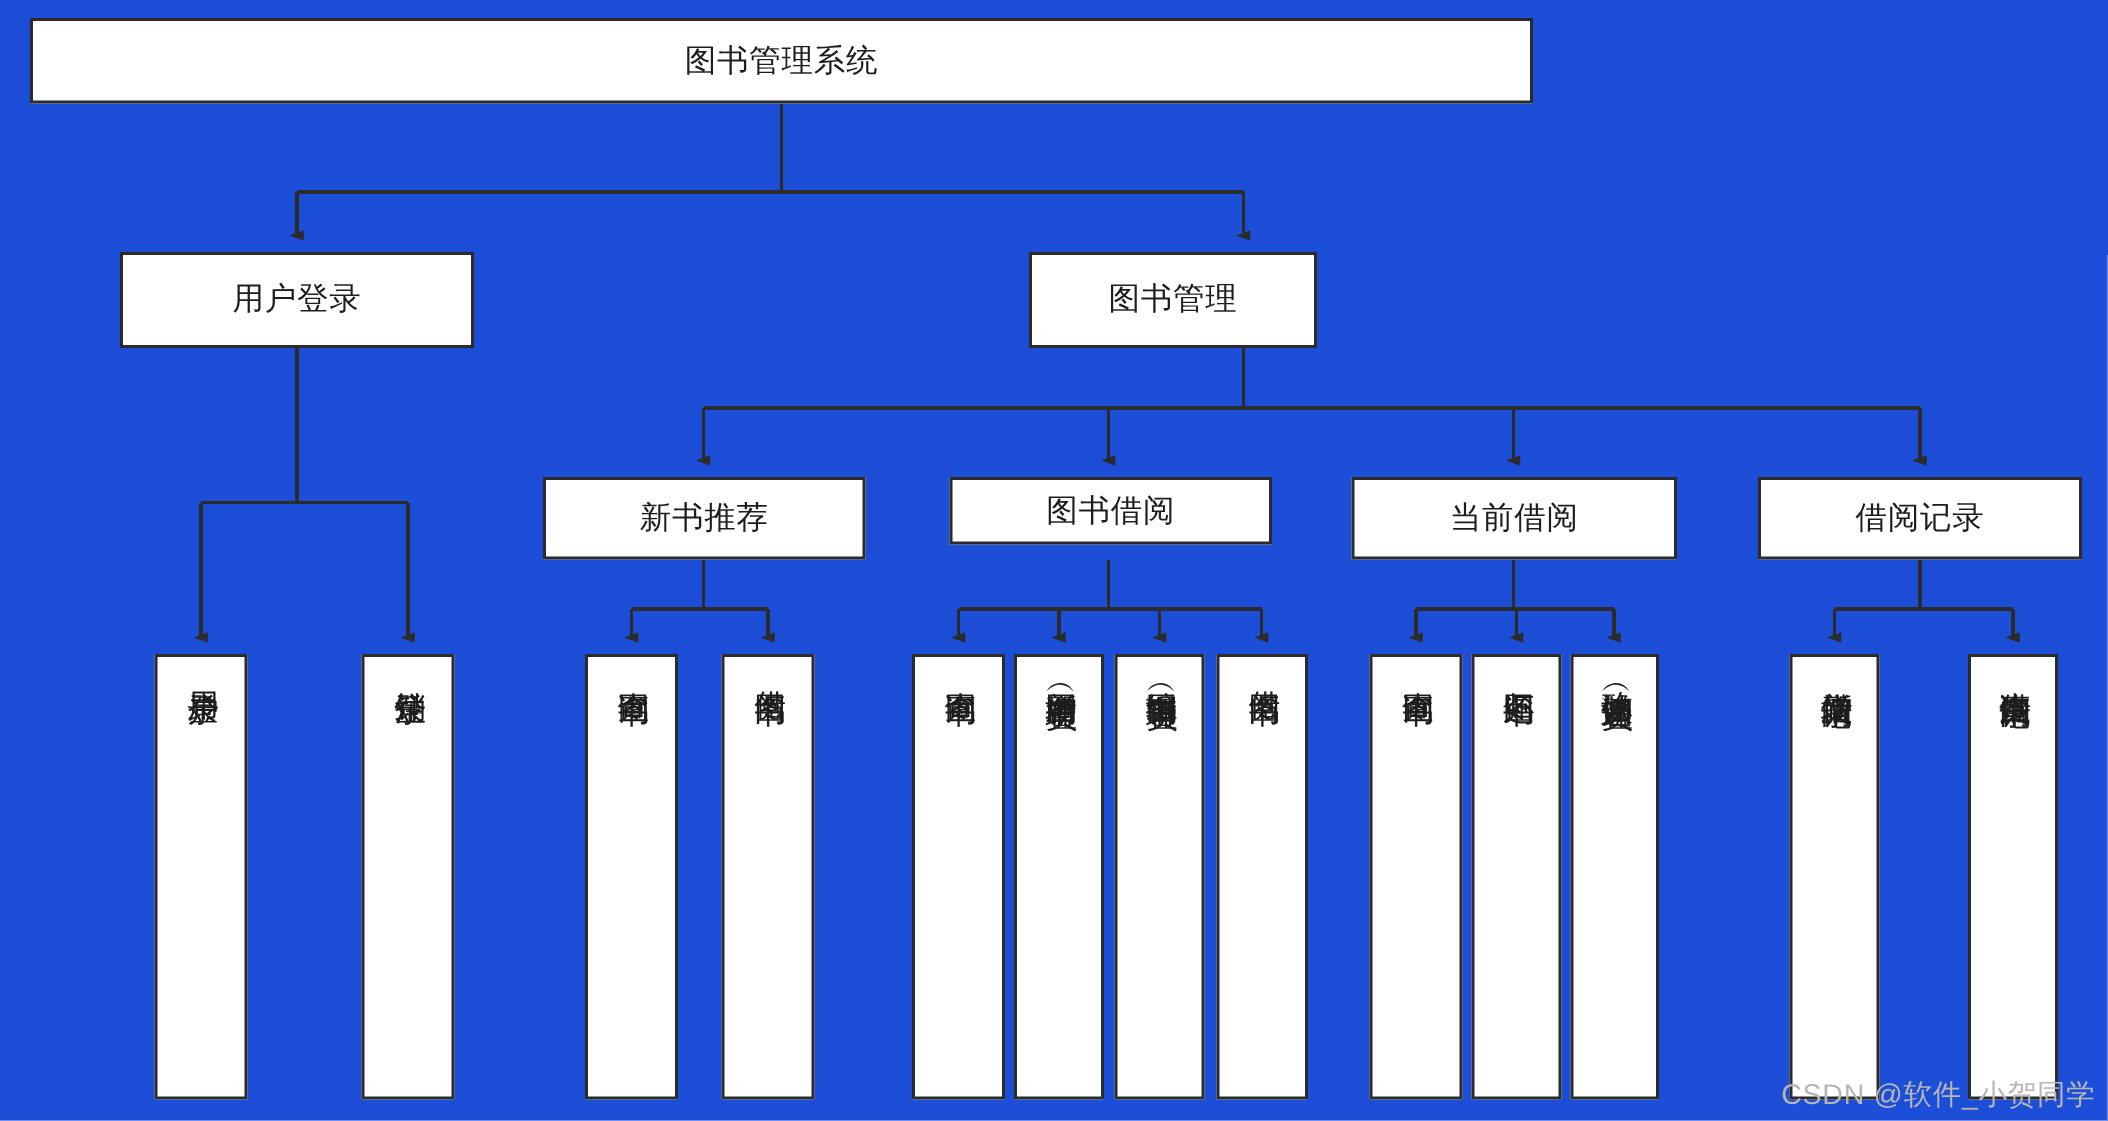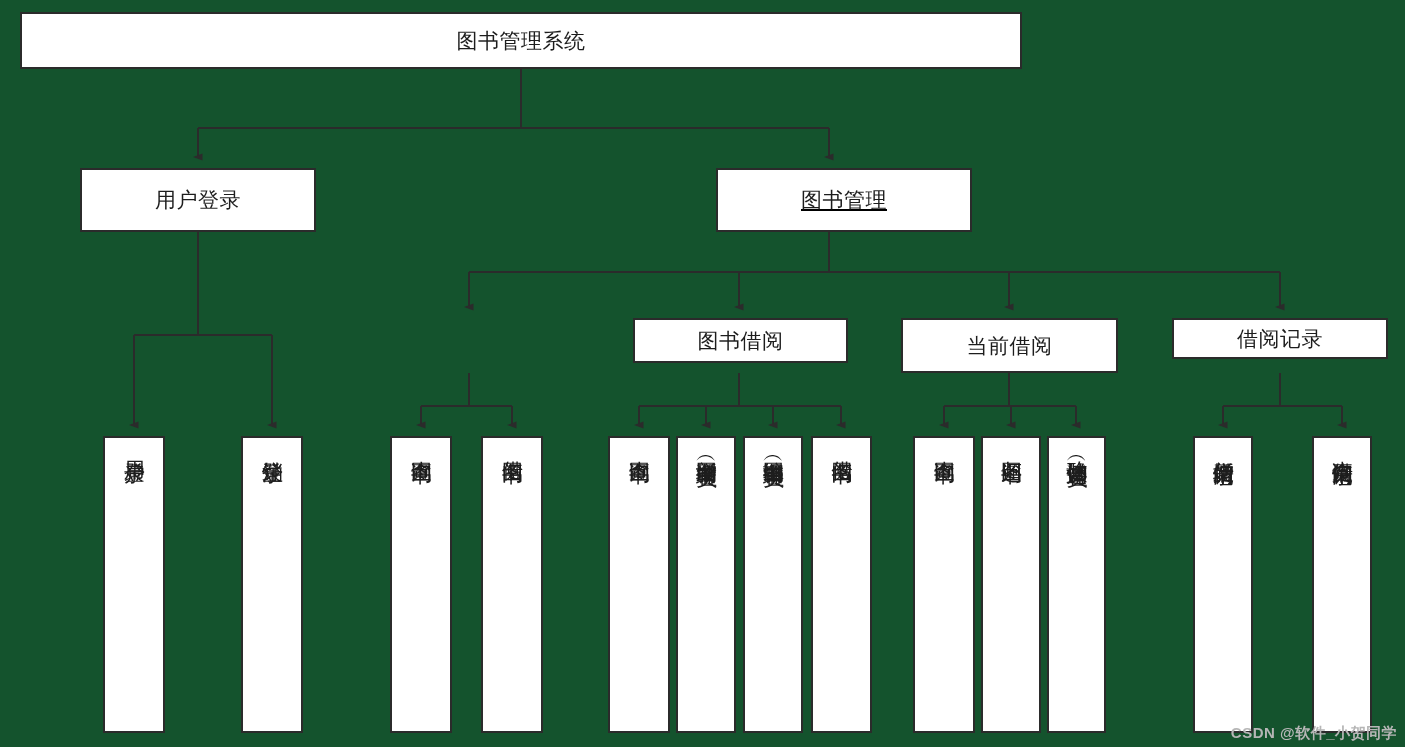--- a/index.html
+++ b/index.html
@@ -10,21 +10,21 @@
   body {
     width: 1405px;
     height: 747px;
     overflow: hidden;
     font-family: "Liberation Sans", "DejaVu Sans", sans-serif;
   }
   #diagram-root {
     position: relative;
     width: 1405px;
     height: 747px;
-    background: #14532d;
+    background: #1d4ed8;
   }
   svg#tree-svg {
     position: absolute;
     left: 0;
     top: 0;
     width: 1405px;
     height: 747px;
   }
   .node-box {
     position: absolute;
@@ -58,25 +58,24 @@
     text-orientation: upright;
     font-size: 21px;
     line-height: 1.28;
     letter-spacing: 1px;
     text-align: start;
   }
   .watermark {
     position: absolute;
     right: 8px;
     bottom: 4px;
-    font-size: 15px;
+    font-size: 19px;
     color: #b6b6b6;
     letter-spacing: 0.5px;
     white-space: pre;
-    font-weight: bold;
   }
 </style>
 </head>
 <body>
 
 <div id="diagram-root">
 
   <svg id="tree-svg" viewBox="0 0 1405 747">
     <defs>
       <marker id="arrow" markerWidth="10" markerHeight="10" refX="4" refY="5" orient="auto" markerUnits="userSpaceOnUse">
@@ -127,31 +126,34 @@
     </g>
   </svg>
 
   <div class="node-box node-h node-root" style="left:20px; top:12px; width:1002px; height:57px;">
     <span class="node-label">图书管理系统</span>
   </div>
 
   <div class="node-box node-h" style="left:80px; top:168px; width:236px; height:64px;">
     <span class="node-label">用户登录</span>
   </div>
-  <div class="node-box node-h" style="left:716px; top:168px; width:256px; height:64px;text-decoration:underline;">
+  <div class="node-box node-h" style="left:686px; top:168px; width:192px; height:64px;">
     <span class="node-label">图书管理</span>
   </div>
 
+  <div class="node-box node-h" style="left:362px; top:318px; width:215px; height:55px;">
+    <span class="node-label">新书推荐</span>
+  </div>
   <div class="node-box node-h" style="left:633px; top:318px; width:215px; height:45px;">
     <span class="node-label">图书借阅</span>
   </div>
   <div class="node-box node-h" style="left:901px; top:318px; width:217px; height:55px;text-align:right;">
     <span class="node-label">当前借阅</span>
   </div>
-  <div class="node-box node-h" style="left:1172px; top:318px; width:216px; height:41px;">
+  <div class="node-box node-h" style="left:1172px; top:318px; width:216px; height:55px;">
     <span class="node-label">借阅记录</span>
   </div>
 
   <div class="node-box node-v" style="left:103px; top:436px; width:62px; height:297px;">
     <span class="node-label">用户登录</span>
   </div>
   <div class="node-box node-v" style="left:241px; top:436px; width:62px; height:297px;">
     <span class="node-label">注销登录</span>
   </div>
 

